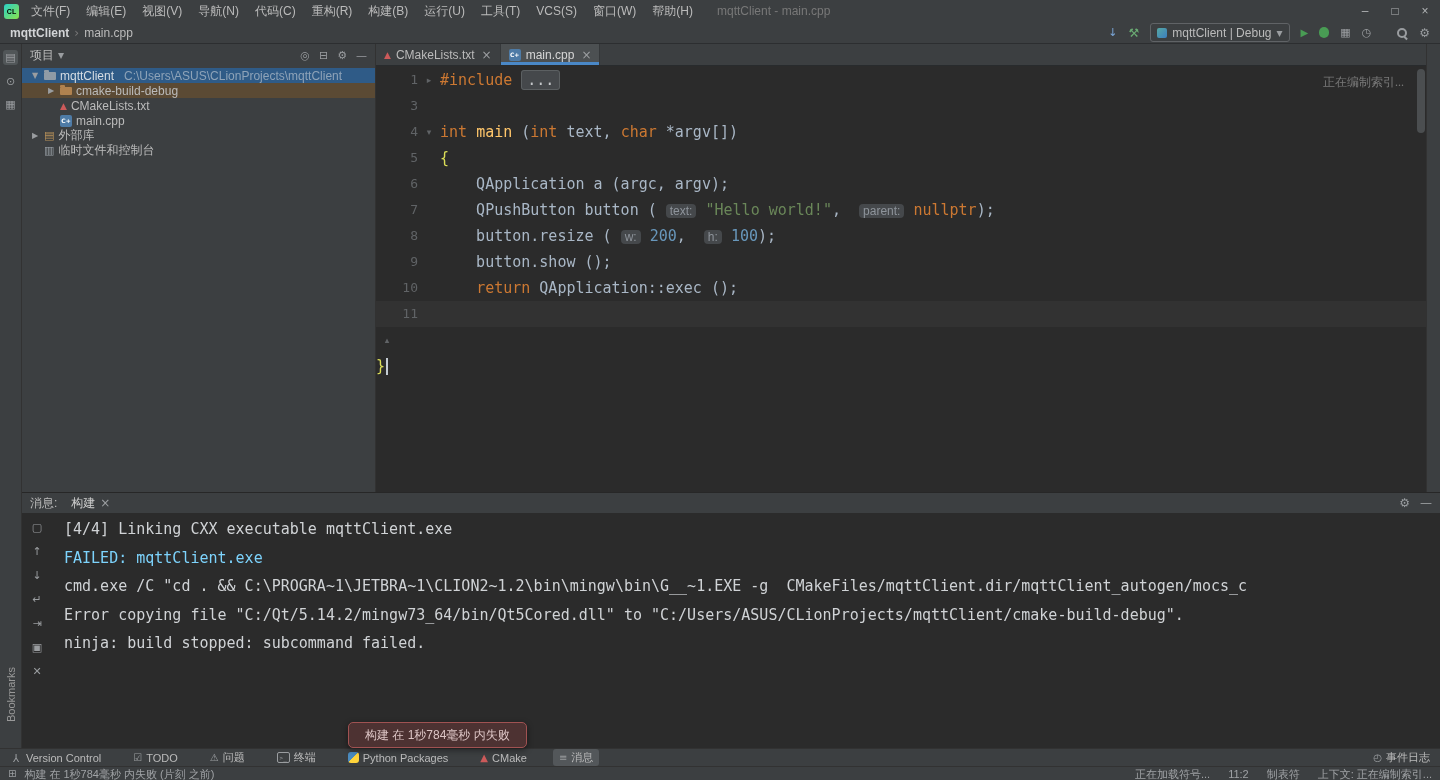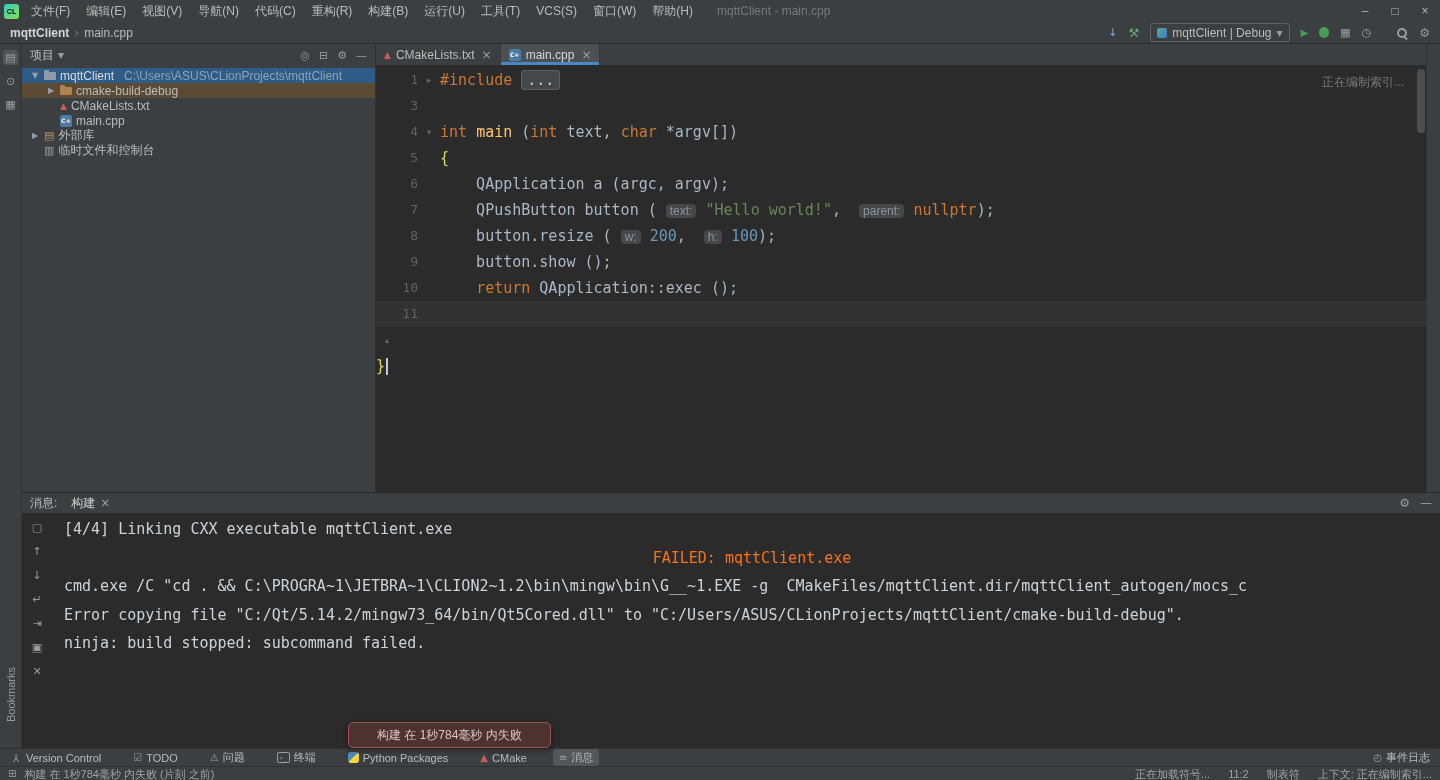--- a/index.html
+++ b/index.html
@@ -76,56 +76,56 @@
   .gut { width:22px; text-align:center; color:#606366; font-size:9px; line-height:26px; flex:none; }
   .ct { color:#a9b7c6; white-space:pre; }
   .sg-kw { color:#cc7832; }
   .sg-fn { color:#ffc66b; }
   .sg-str { color:#6a8759; }
   .sg-num { color:#6897bb; }
   .sg-brace { color:#dcde58; }
   .sg-hint { background:#45484b; color:#8e949b; border-radius:4px; padding:0 4px; font-size:12px; font-family:"Liberation Sans",sans-serif; }
   .sg-fold { background:#45484b; border:1px solid #5c6062; border-radius:3px; padding:0 5px; color:#c5c8ca; }
   .caret { display:inline-block; width:2px; height:17px; background:#c3cbd3; vertical-align:middle; margin-left:1px; }
-  .indexing { position:absolute; top:8px; right:22px; color:#787878; font-size:12px; font-family:Liberation Sans, sans-serif; }
+  .indexing { position:absolute; top:8px; right:22px; color:#787878; font-size:12px; font-family:Liberation Serif, serif; }
   .vscrollbar { position:absolute; right:0; top:0; bottom:0; width:10px; }
   .vthumb { margin:3px 1px; height:64px; background:#4b4e50; border-radius:4px; }
   .right-strip { width:14px; background:#3c3f41; border-left:1px solid #323232; flex:none; }
 
   
   .console { flex:1; display:flex; flex-direction:column; min-height:0; background:#2b2b2b; border-top:1px solid #272727; }
   .console-header { height:20px; background:#3c3f41; display:flex; align-items:center; gap:10px; padding:0 8px; color:#bbbbbb; }
   .ctab { display:flex; align-items:center; gap:5px; padding:0 4px; color:#d0d0d0; }
   .ctab .x { color:#9da0a3; }
   .ch-icons { margin-left:auto; display:flex; gap:10px; }
   .console-body { flex:1; display:flex; min-height:0; }
   .console-toolbar { width:30px; display:flex; flex-direction:column; align-items:center; padding-top:8px; gap:11px; flex:none; }
   .console-toolbar .uicon { font-size:11px; }
   .console-lines { flex:1; font-family:"DejaVu Sans Mono",monospace; font-size:15px; line-height:28.5px; color:#d0d3d6; padding-left:12px; padding-top:2px; overflow:hidden; }
   .console-line { white-space:pre; }
-  .console-line.err { color:#f97316;text-align:center; }
+  .console-line.err { color:#7dd3fc; }
 
   
   .bottom-tabs { height:18px; background:#3c3f41; border-top:1px solid #323232; display:flex; align-items:center; gap:4px; padding:0 6px; font-size:11px; color:#bbbbbb; }
   .btab { display:flex; align-items:center; gap:4px; padding:1px 6px; border-radius:3px; }
   .btab.active { background:#53575a; }
   .btab .uicon { font-size:10px; }
   .event-log { margin-left:auto; display:flex; align-items:center; gap:4px; padding-right:4px; }
   .icon-branch { width:10px; height:11px; position:relative; }
   .icon-branch::before { content:"Y"; position:absolute; left:1px; top:0; font-size:10px; color:#9a9da0; transform:scaleY(-1); }
   .icon-terminal { width:13px; height:11px; border:1px solid #9a9da0; border-radius:2px; display:inline-flex; align-items:center; justify-content:center; }
   .icon-terminal::after { content:">_"; font-size:6px; color:#9a9da0; font-family:"DejaVu Sans Mono",monospace; }
   .icon-python { width:11px; height:11px; border-radius:3px; background:linear-gradient(135deg,#4b8bbe 50%,#ffd43b 50%); }
   .icon-todo,.icon-problems,.icon-messages,.icon-event-log,.icon-grid { font-size:10px; }
 
   .statusbar { height:14px; background:#3c3f41; border-top:1px solid #323232; display:flex; align-items:center; font-size:11px; line-height:14px; color:#9fa2a5; padding:0 8px; gap:8px; }
   .sb-right { margin-left:auto; display:flex; gap:18px; }
 
   
-  .balloon { position:absolute; left:348px; top:722px; height:26px; display:flex; align-items:center; padding:0 28px; background:#4d3232; border:1px solid #a05252; border-radius:5px; font-size:12px; color:#dcc5c5; z-index:50; box-shadow:0 2px 6px rgba(0,0,0,.45); }
+  .balloon { position:absolute; left:348px; top:722px; height:26px; display:flex; align-items:center; padding:0 16px; background:#4d3232; border:1px solid #a05252; border-radius:5px; font-size:12px; color:#dcc5c5; z-index:50; box-shadow:0 2px 6px rgba(0,0,0,.45); }
 </style>
 </head>
 <body>
 
 <div id="app">
 
   <div class="titlebar">
     <div class="logo">CL</div>
     <div class="menus">
         <span class="menu-item">文件(F)</span>

